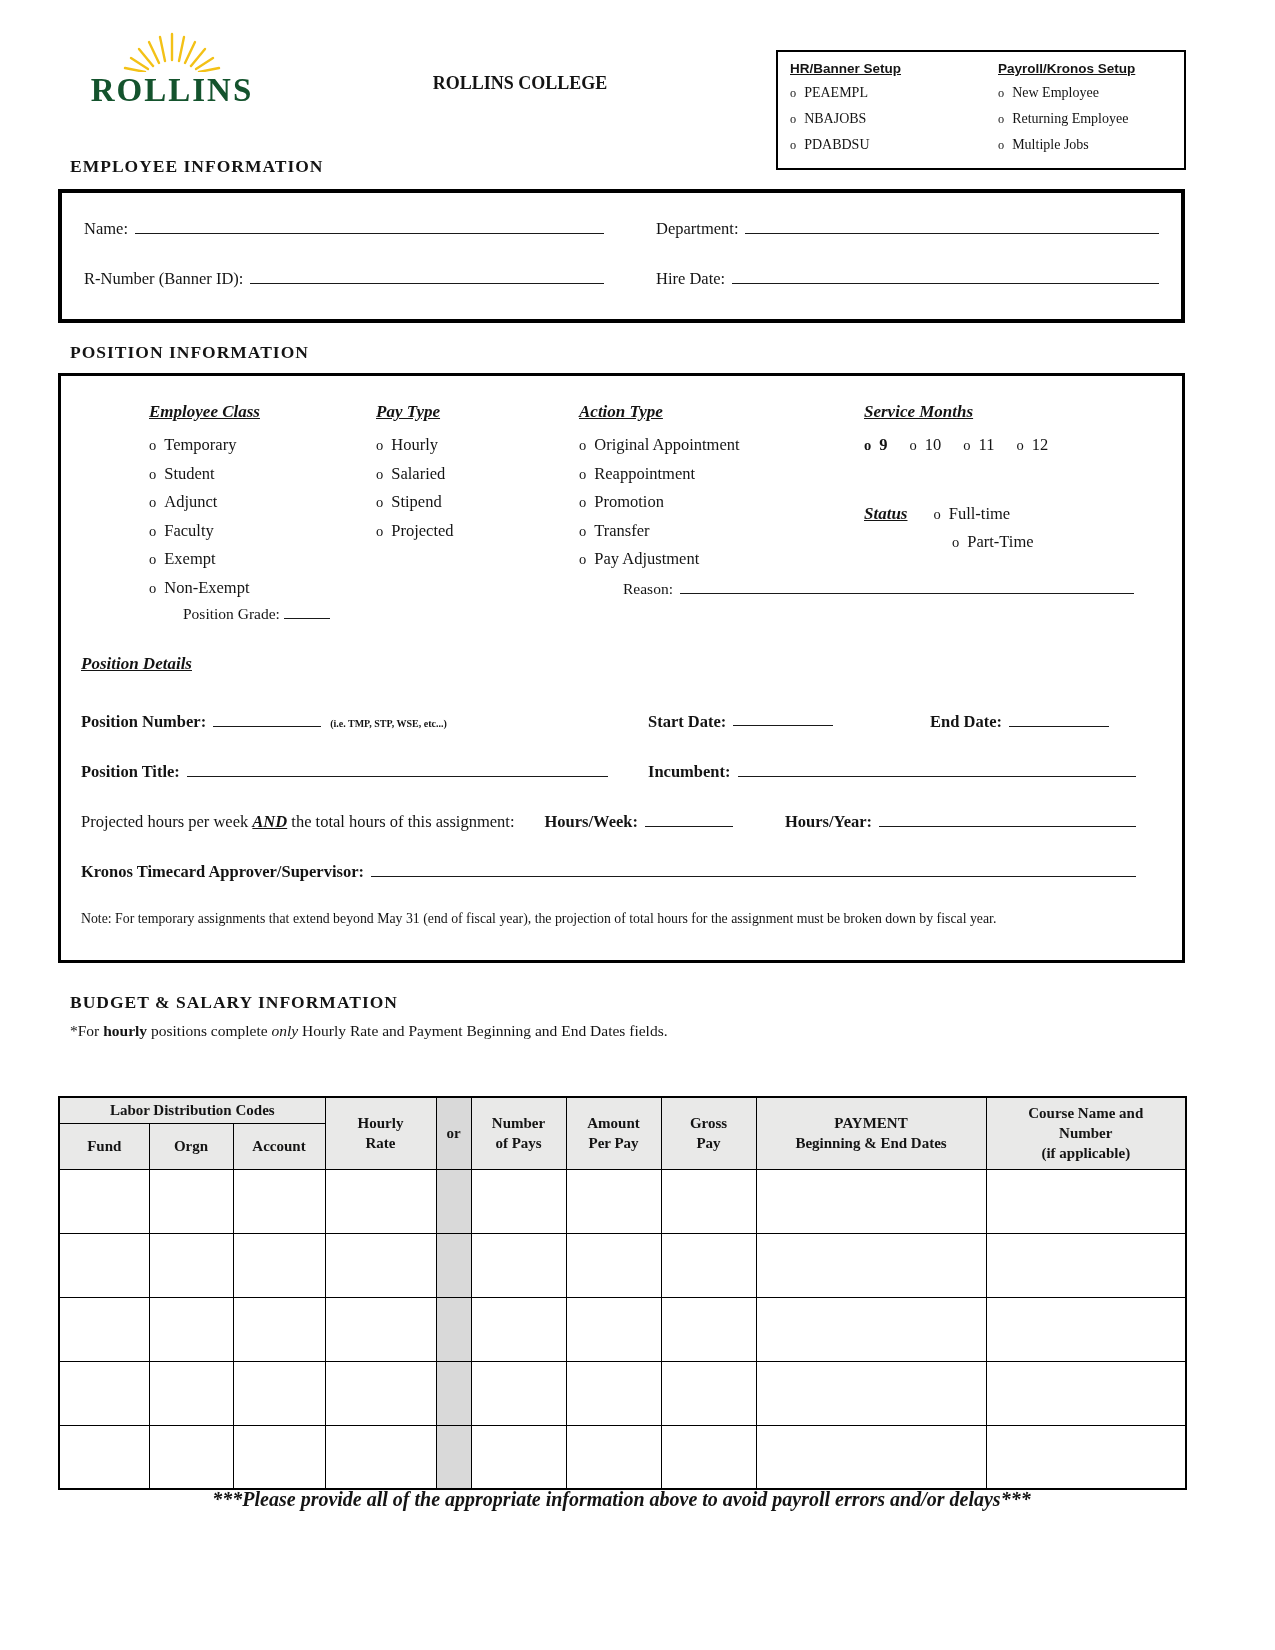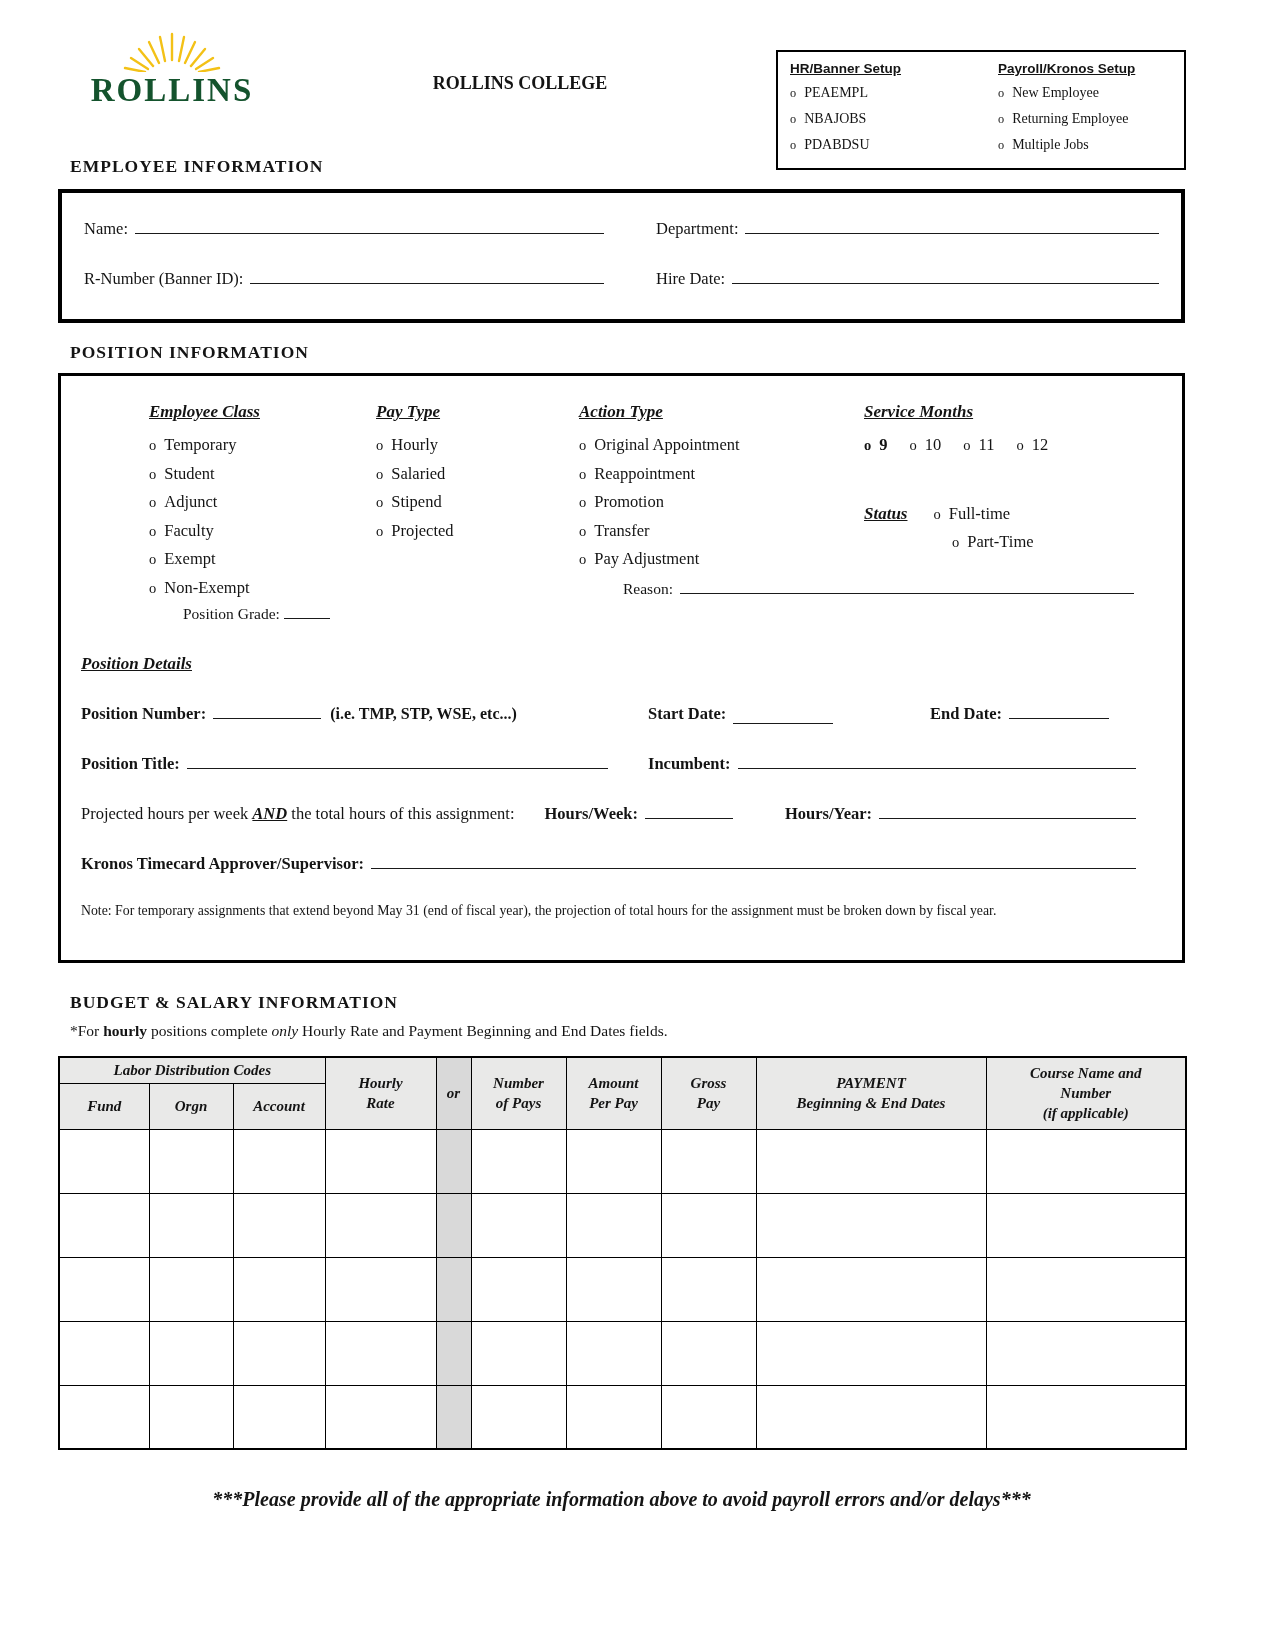--- a/index.html
+++ b/index.html
@@ -49,32 +49,32 @@
   .sm-row { display:flex; gap:22px; }
   .sm-row .sm-first { font-weight:bold; }
   .status-row { display:flex; align-items:center; margin-top:40px; }
   .status-title { font-size:17px; font-weight:bold; font-style:italic; text-decoration:underline; margin-right:26px; }
   .pt-row { margin-left:88px; }
 
   .pos-details { position:absolute; left:20px; right:46px; top:278px; }
   .pd-title { font-size:17px; font-weight:bold; font-style:italic; text-decoration:underline; }
   .pd-row { display:flex; align-items:baseline; font-size:16.5px; margin-top:30px; }
   .pd-row .g1 { width:567px; display:flex; align-items:baseline; }
-  .pd-row .g2 { width:282px; display:flex; align-items:flex-end; }
+  .pd-row .g2 { width:282px; display:flex; align-items:flex-start;margin-top:8px; }
   .pd-row .g3 { flex:1; display:flex; align-items:baseline; }
-  .hint { font-size:16px; font-weight:bold; margin-left:9px; white-space:nowrap; }
+  .hint { font-size:10px; font-weight:bold; margin-left:9px; white-space:nowrap; }
   .and { font-weight:bold; font-style:italic; text-decoration:underline;text-align:center; }
   .gap30 { margin-left:30px; } .gap52 { margin-left:52px; }
   .pd-note { margin-top:27px; font-size:13.8px; line-height:19px; }
 
   
   .budget-note { position:absolute; left:70px; top:1022px; font-size:15.5px; }
   .bi-i { font-style:italic; }
-  .budget-table { position:absolute; left:58px; top:1056px; width:1127px; border-collapse:collapse;
-                  border:2px solid #000; table-layout:fixed;font-style:italic; }
+  .budget-table { position:absolute; left:58px; top:1096px; width:1127px; border-collapse:collapse;
+                  border:2px solid #000; table-layout:fixed; }
   .budget-table th, .budget-table td { border:1px solid #000; }
   .budget-table th { background:#e9e9e8; font-size:15px; font-weight:bold; text-align:center;
                      vertical-align:middle; white-space:pre-line; padding:2px 4px; line-height:20px; }
   .tr-a th { height:26px; } .tr-b th { height:46px; }
   .budget-table tbody tr { height:64px; }
   .or-cell { background:#d9d9d9 !important; }
 
   .footer { position:absolute; left:58px; top:1488px; width:1127px; text-align:center;
             font-size:20px; font-weight:bold; font-style:italic; }
 </style>

